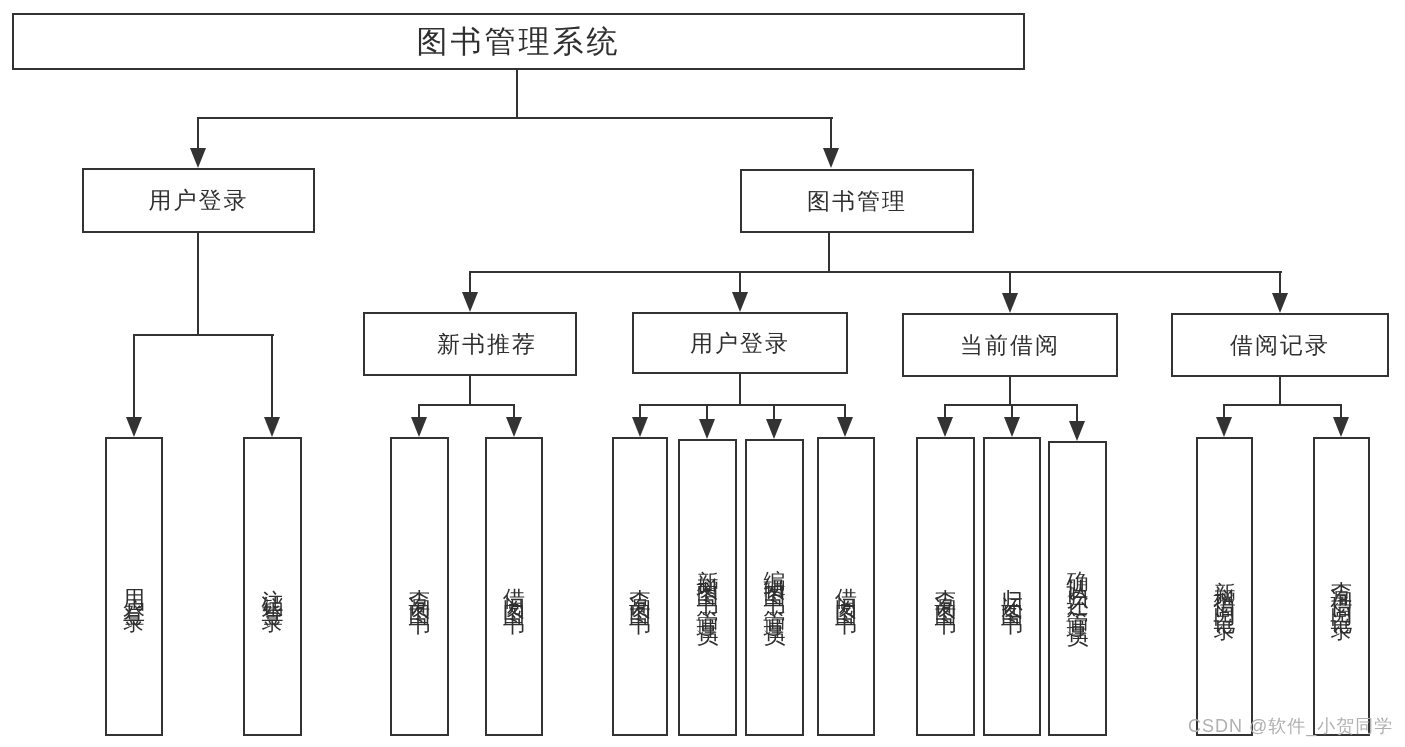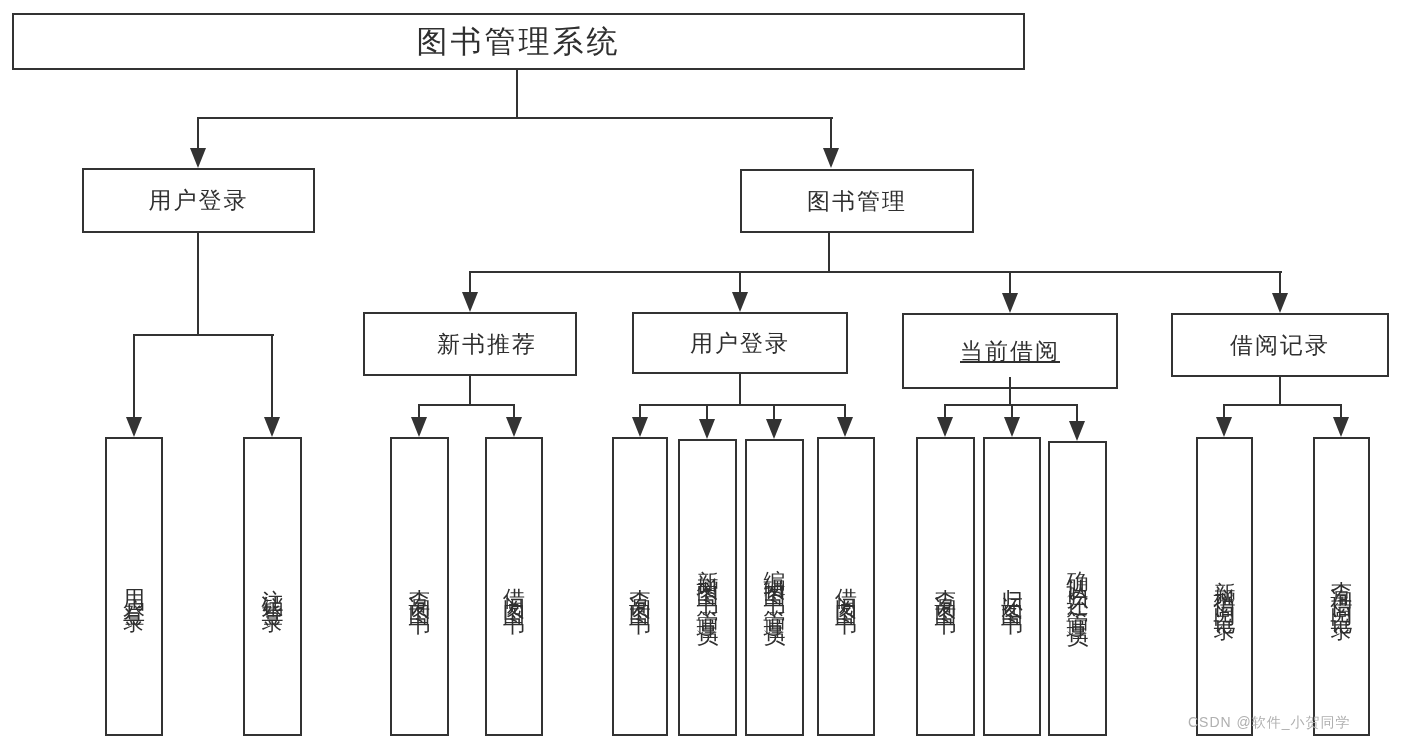--- a/index.html
+++ b/index.html
@@ -39,21 +39,21 @@
   .cline{position:absolute;background:#333333;}
   .carrow{
     position:absolute;width:0;height:0;
     border-left:8px solid transparent;
     border-right:8px solid transparent;
     border-top:20px solid #333333;
   }
   .watermark{
     position:absolute;
     left:1188px;top:714px;
-    font-size:14px;
+    font-size:18px;
     letter-spacing:1px;
     color:#b0b0b0;
     white-space:nowrap;
   }
 </style>
 </head>
 <body>
 
 <div class="canvas">
 
@@ -67,21 +67,21 @@
   <div class="node hbox" style="left:712px;top:169px;width:234px;height:64px;margin-left:28px;">
     <span>图书管理</span>
   </div>
 
   <div class="node hbox" style="left:363px;top:312px;width:214px;height:64px;padding-left:34px;">
     <span>新书推荐</span>
   </div>
   <div class="node hbox" style="left:632px;top:312px;width:216px;height:62px;">
     <span>用户登录</span>
   </div>
-  <div class="node hbox" style="left:902px;top:313px;width:216px;height:76px;text-decoration:underline;">
+  <div class="node hbox" style="left:902px;top:313px;width:216px;height:64px;">
     <span>当前借阅</span>
   </div>
   <div class="node hbox" style="left:1171px;top:313px;width:218px;height:64px;">
     <span>借阅记录</span>
   </div>
 
   <div class="node leaf" style="left:105px;top:437px;width:58px;height:299px;">
     <span>用户登录</span>
   </div>
   <div class="node leaf" style="left:243px;top:437px;width:59px;height:299px;">

